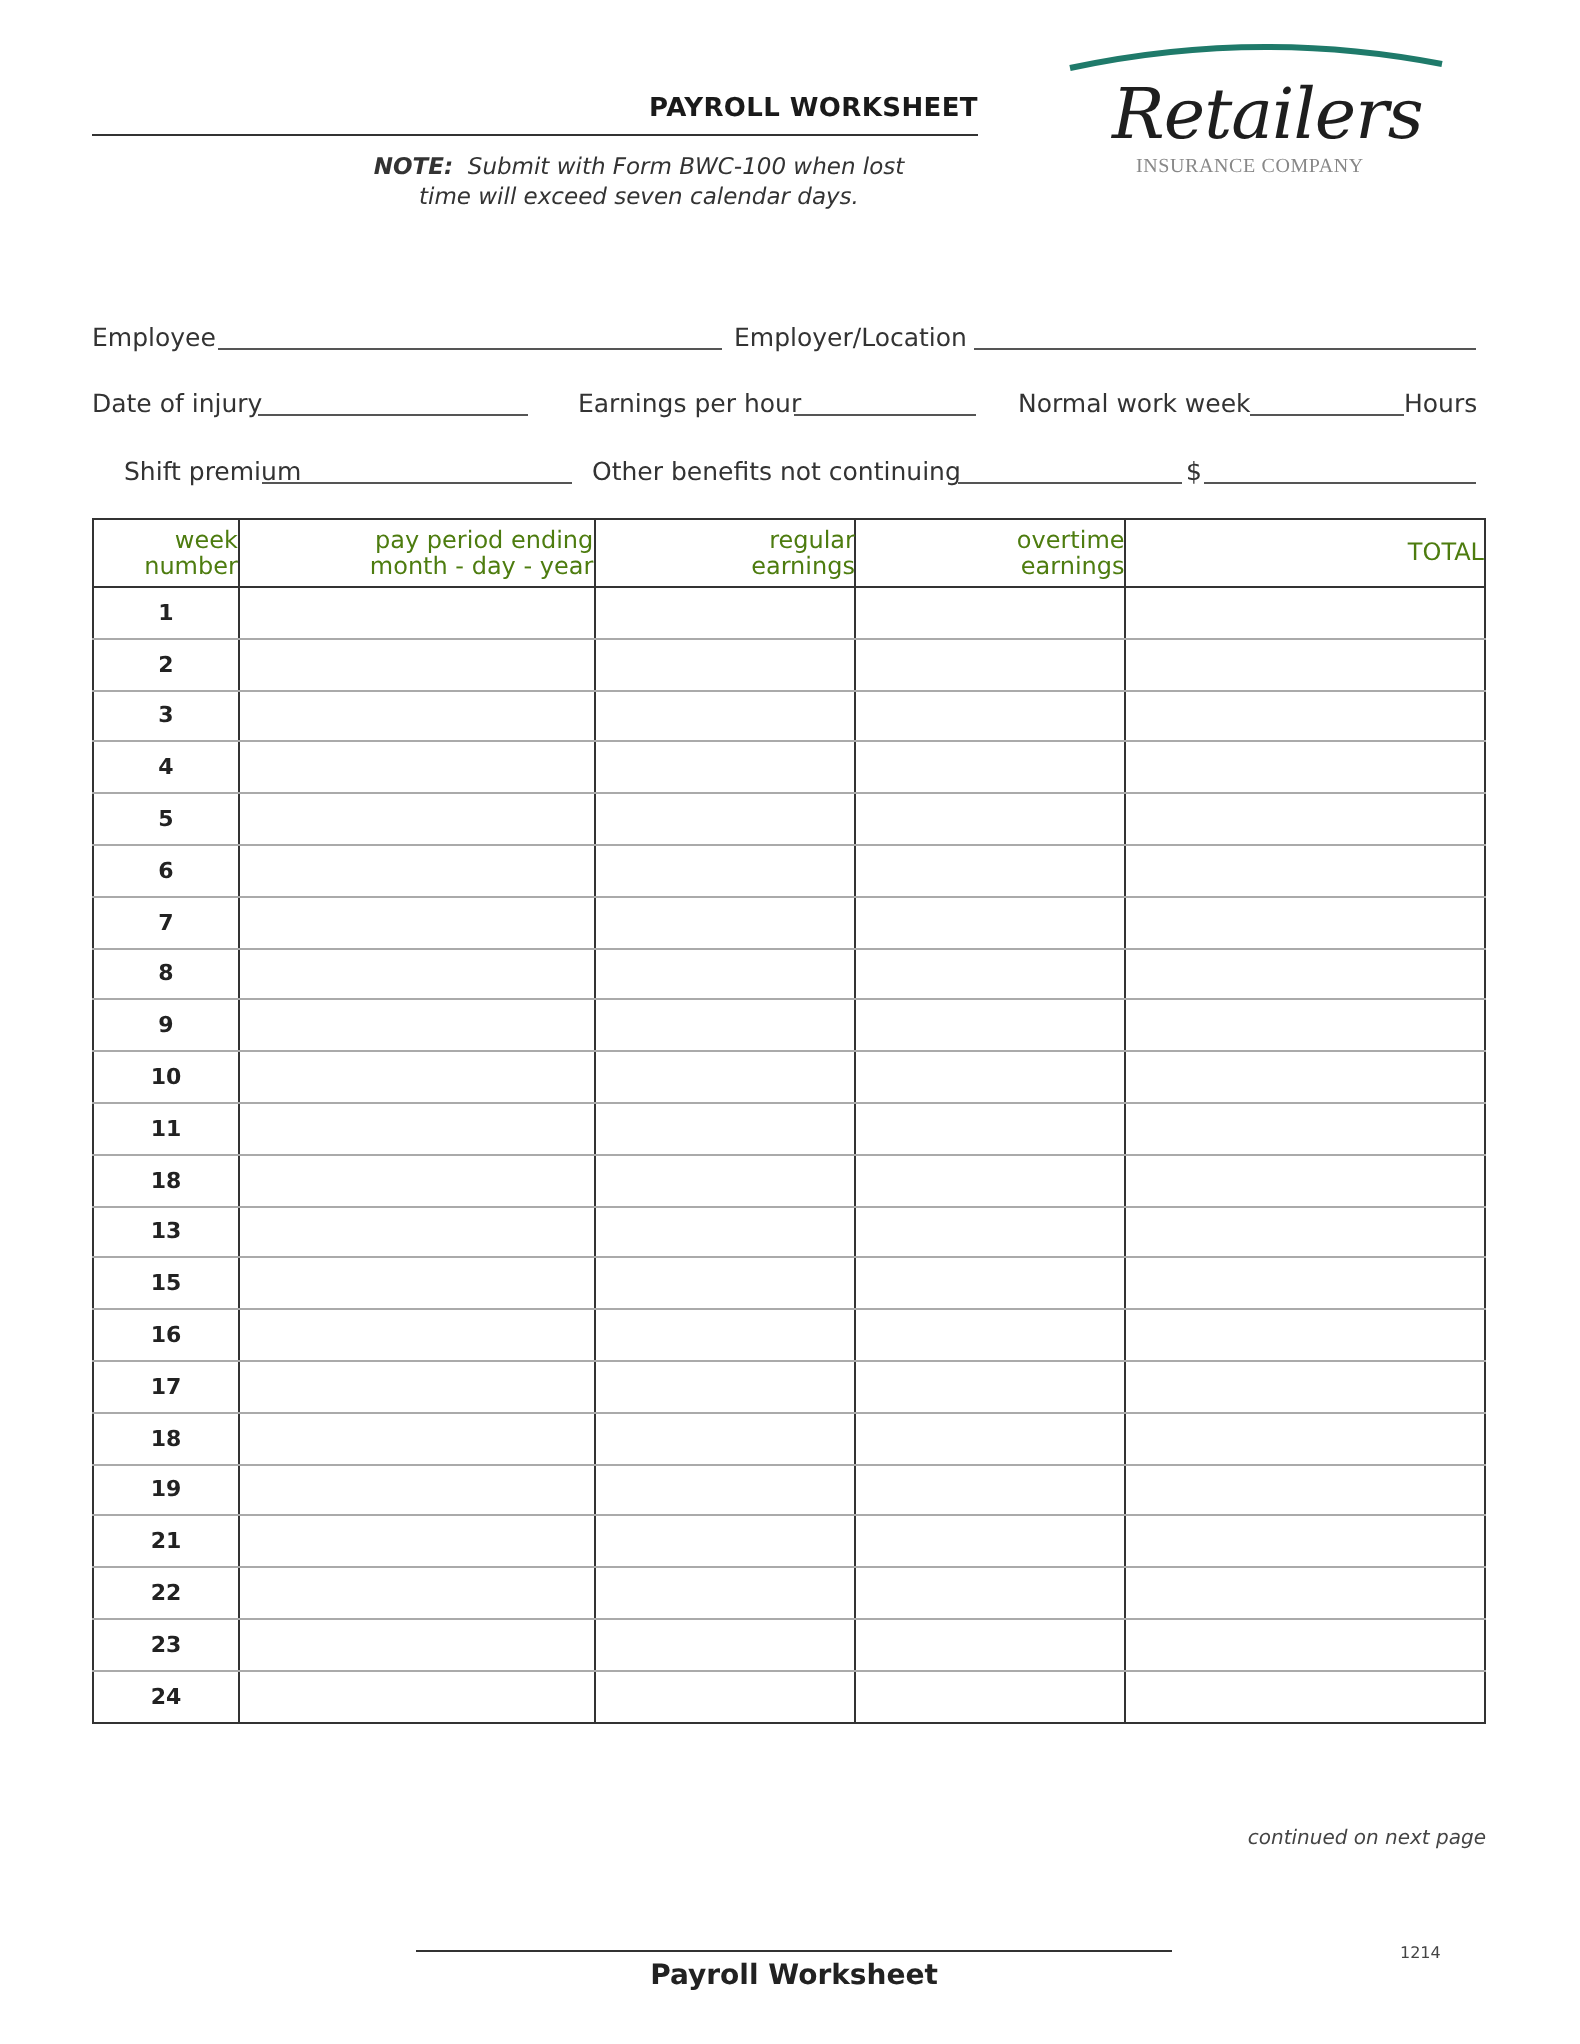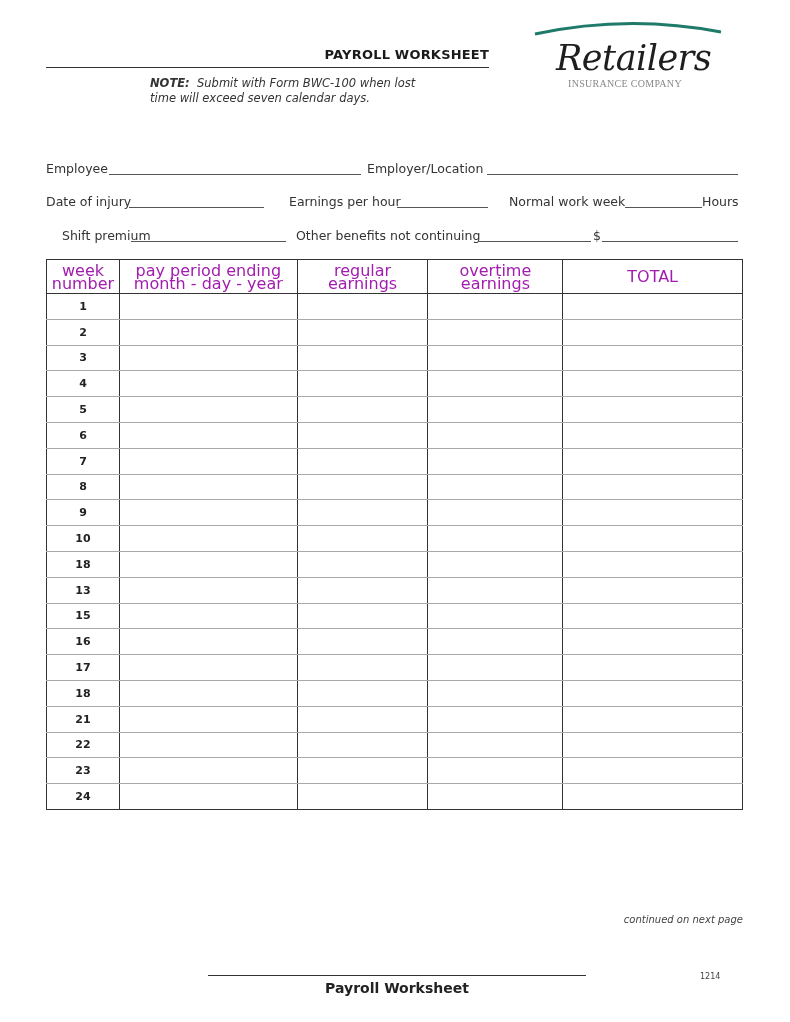--- a/index.html
+++ b/index.html
@@ -1,29 +1,29 @@
 <!DOCTYPE html>
 <html><head>
 <meta charset="utf-8">
 <style>
   html, body { margin:0; padding:0; background:#fff; }
   body { width:790px; height:1022px; position:relative; overflow:hidden; font-family:"DejaVu Sans", sans-serif; color:#222; }
   .abs { position:absolute; }
   .title { left:300px; top:47px; width:189px; text-align:right; font-weight:bold; font-size:13px; letter-spacing:0.2px; color:#1a1a1a; }
   .title-rule { left:46px; top:67px; width:443px; height:0; border-top:1.5px solid #333; }
-  .note { left:150px; top:76px; width:339px; text-align:left; font-style:italic; font-size:11.5px; line-height:15px; color:#333; }
+  .note { left:150px; top:76px; width:339px; text-align:center; font-style:italic; font-size:11.5px; line-height:15px; color:#333; }
   .note b { font-weight:bold; }
   .logo-arc { left:533px; top:18px; }
   .logo-name { left:556px; top:38px; font-family:"DejaVu Serif", serif; font-size:35px; color:#1e1e1e; letter-spacing:-0.5px;font-style:italic; }
   .logo-sub { left:568px; top:78px; font-family:"Liberation Serif", serif; font-size:10px; color:#888; letter-spacing:0.3px; }
   .field-row { position:absolute; left:46px; width:696px; font-size:12.5px; color:#333; height:18px; }
   .fld { position:absolute; top:0; white-space:nowrap; }
   .blank { position:absolute; top:13px; height:0; border-top:1px solid #555; }
   table.grid { position:absolute; left:46px; top:259px; width:697px; border-collapse:collapse; border:1.5px solid #333; }
-  table.grid th { height:33px; border-right:1.5px solid #333; border-bottom:1.5px solid #333; font-weight:normal; font-size:16px; line-height:13px; color:#a21caf; text-align:center; padding:0; }
+  table.grid th { height:33px; border-right:1.5px solid #333; border-bottom:1.5px solid #333; font-weight:normal; font-size:12px; line-height:13px; color:#4d7c0f; text-align:right; padding:0; }
   table.grid td { height:24.8px; border-right:1.5px solid #333; border-bottom:1px solid #aaa; padding:0; }
   table.grid tr:last-child td { border-bottom:1.5px solid #333; }
   table.grid td.wk { text-align:center; font-size:11px; font-weight:bold; color:#222; }
   .cont { right:47px; top:914px; font-style:italic; font-size:10px; color:#444; }
   .foot-rule { left:208px; top:975px; width:378px; height:0; border-top:1.5px solid #333; }
   .foot-title { left:208px; top:980px; width:378px; text-align:center; font-weight:bold; font-size:14px; color:#222; }
   .form-num { left:700px; top:972px; font-size:8px; color:#444; }
 </style>
 </head>
 <body>
@@ -150,20 +150,27 @@
         <td></td>
       </tr>
       <tr>
         <td class="wk">10</td>
         <td></td>
         <td></td>
         <td></td>
         <td></td>
       </tr>
       <tr>
+        <td class="wk">11</td>
+        <td></td>
+        <td></td>
+        <td></td>
+        <td></td>
+      </tr>
+      <tr>
         <td class="wk">18</td>
         <td></td>
         <td></td>
         <td></td>
         <td></td>
       </tr>
       <tr>
         <td class="wk">13</td>
         <td></td>
         <td></td>
@@ -186,20 +193,27 @@
       </tr>
       <tr>
         <td class="wk">17</td>
         <td></td>
         <td></td>
         <td></td>
         <td></td>
       </tr>
       <tr>
         <td class="wk">18</td>
+        <td></td>
+        <td></td>
+        <td></td>
+        <td></td>
+      </tr>
+      <tr>
+        <td class="wk">19</td>
         <td></td>
         <td></td>
         <td></td>
         <td></td>
       </tr>
       <tr>
         <td class="wk">21</td>
         <td></td>
         <td></td>
         <td></td>

